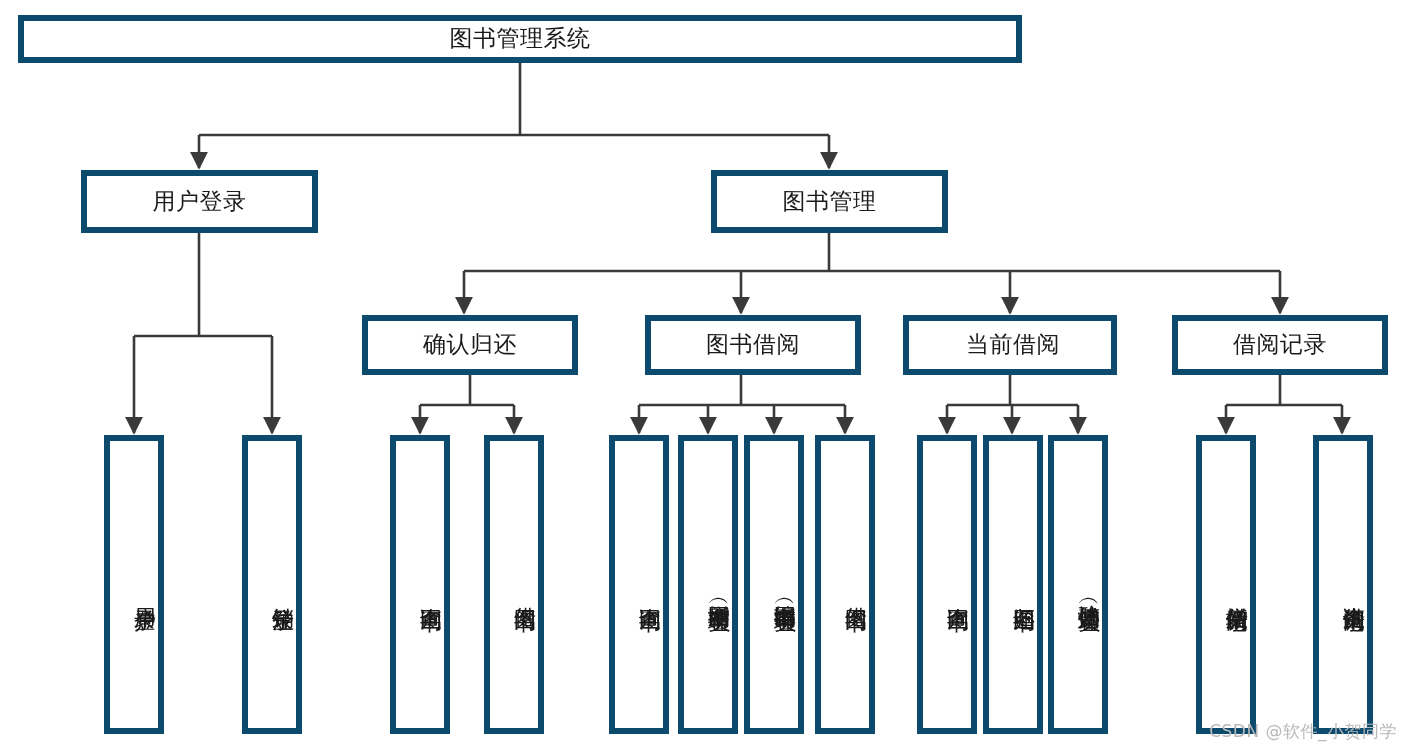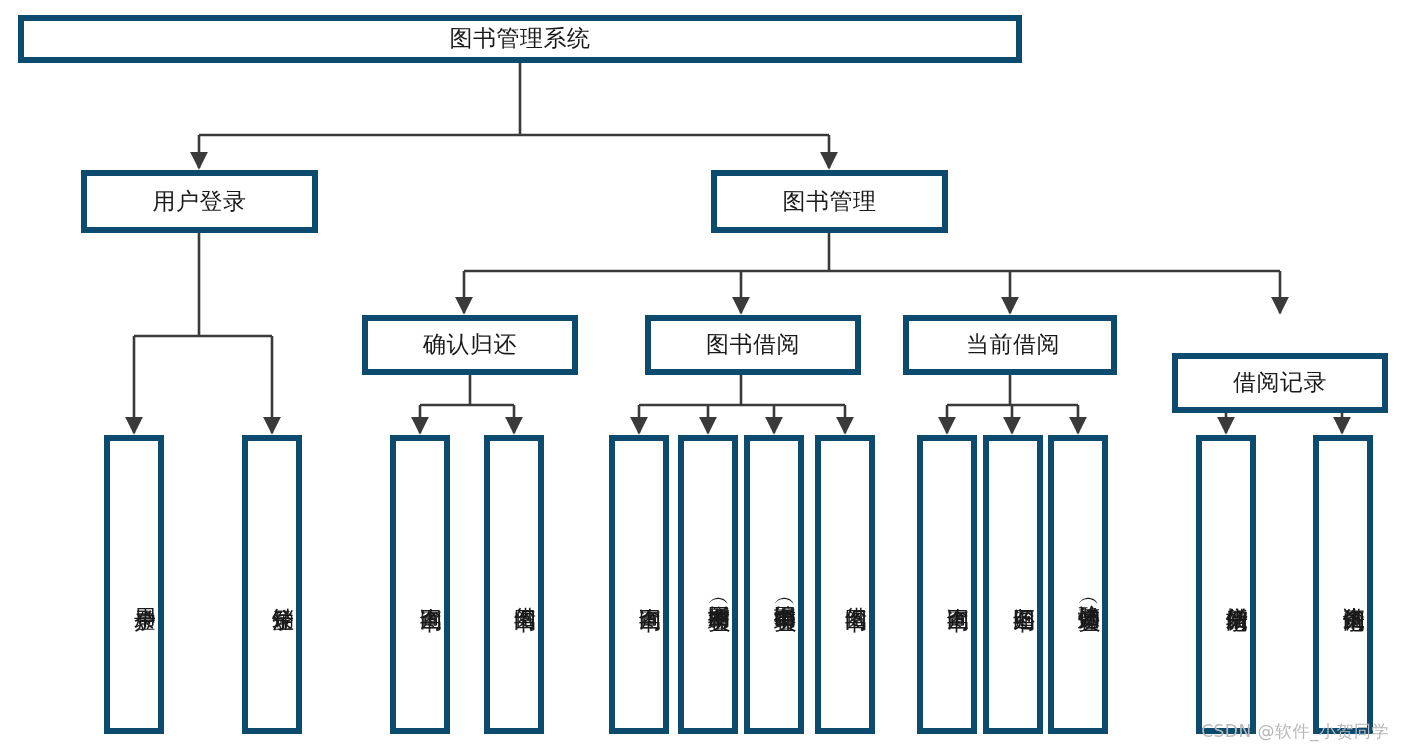--- a/index.html
+++ b/index.html
@@ -47,21 +47,21 @@
     letter-spacing: 1px;
     padding-top: 14px;
     align-items: flex-start;
     justify-content: center;
   }
   .node .label {
     display: block;
   }
   #watermark {
     position: absolute;
-    right: 16px;
+    right: 8px;
     bottom: 4px;
     font-size: 17px;
     color: #b9b9b9;
     letter-spacing: 0.5px;
     white-space: nowrap;
     pointer-events: none;
   }
 </style>
 </head>
 <body>
@@ -123,21 +123,21 @@
       </div>
       <div class="node horiz" style="left: 362px; top: 315px; width: 216px; height: 60px;">
         <span class="label">确认归还</span>
       </div>
       <div class="node horiz" style="left: 645px; top: 315px; width: 216px; height: 60px;">
         <span class="label">图书借阅</span>
       </div>
       <div class="node horiz" style="left: 903px; top: 315px; width: 214px; height: 60px; padding-left: 6px;">
         <span class="label">当前借阅</span>
       </div>
-      <div class="node horiz" style="left: 1172px; top: 315px; width: 216px; height: 60px; margin-top: 38px;">
+      <div class="node horiz" style="left: 1172px; top: 315px; width: 216px; height: 60px;">
         <span class="label">借阅记录</span>
       </div>
       <div class="node vert" style="left: 104px; top: 435px; width: 60px; height: 299px;">
         <span class="label">用户登录</span>
       </div>
       <div class="node vert" style="left: 242px; top: 435px; width: 60px; height: 299px;">
         <span class="label">注销登录</span>
       </div>
       <div class="node vert" style="left: 390px; top: 435px; width: 60px; height: 299px;">
         <span class="label">查询图书</span>

